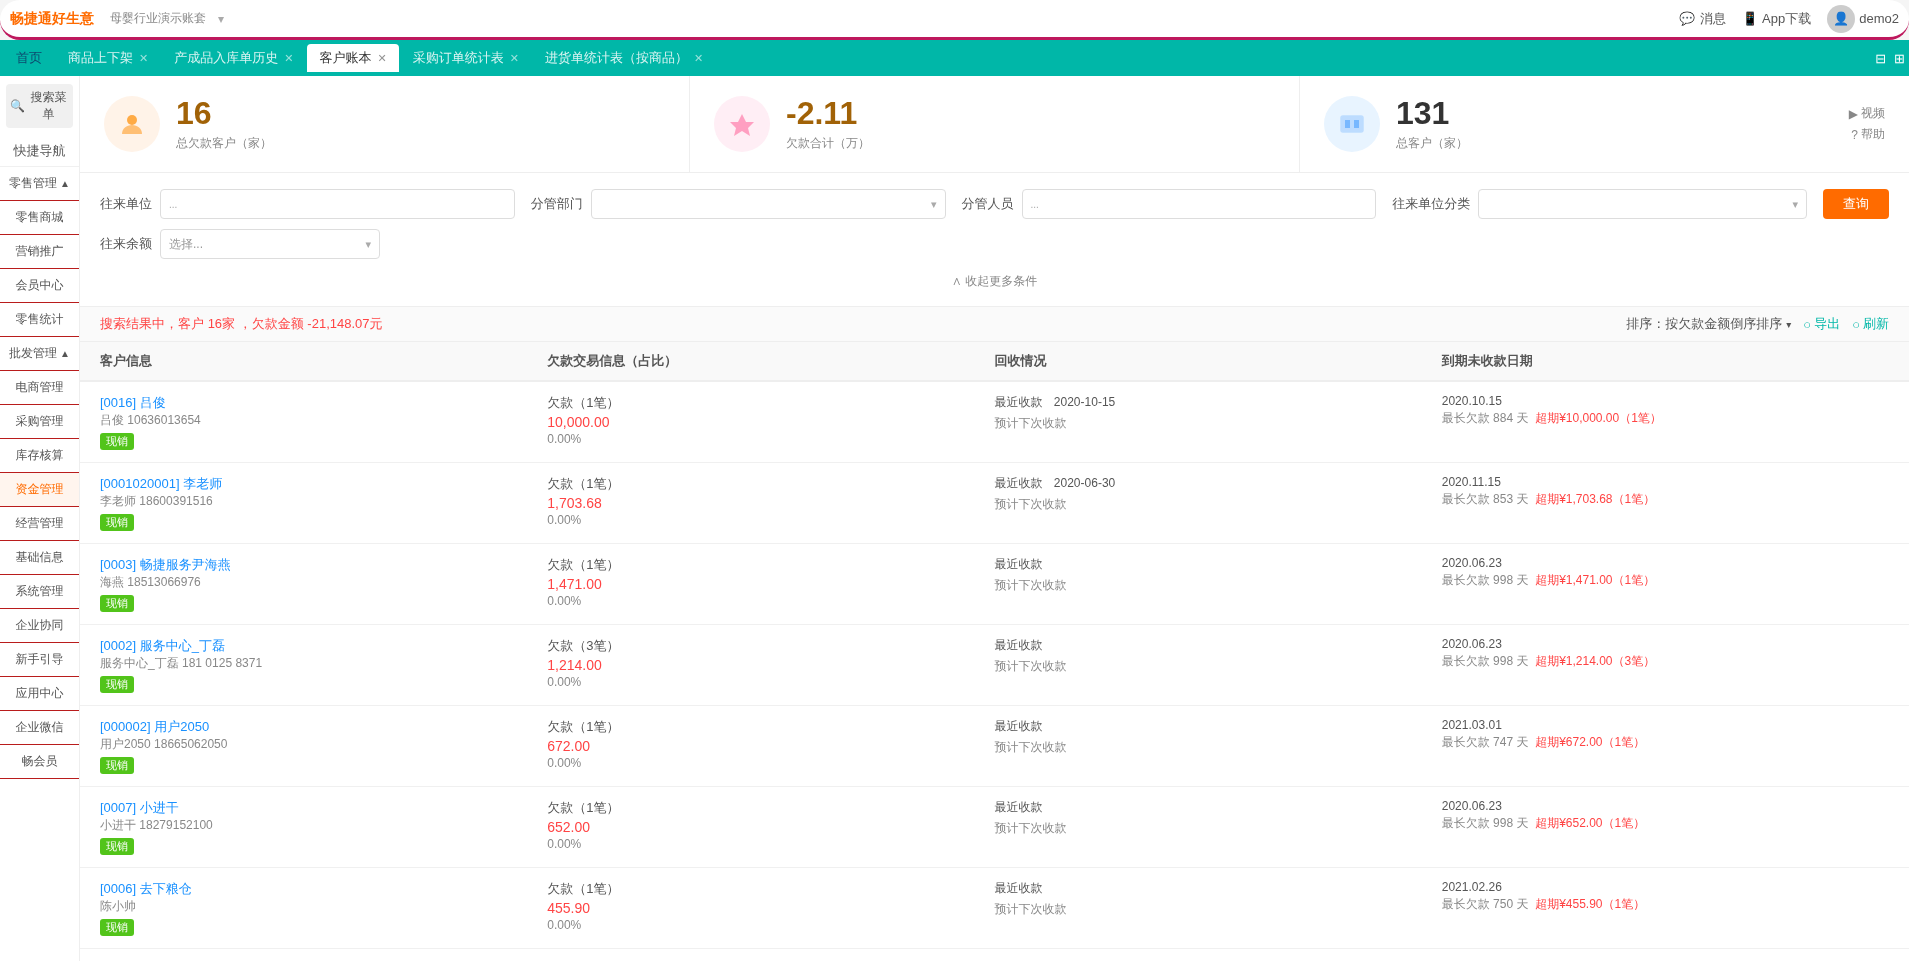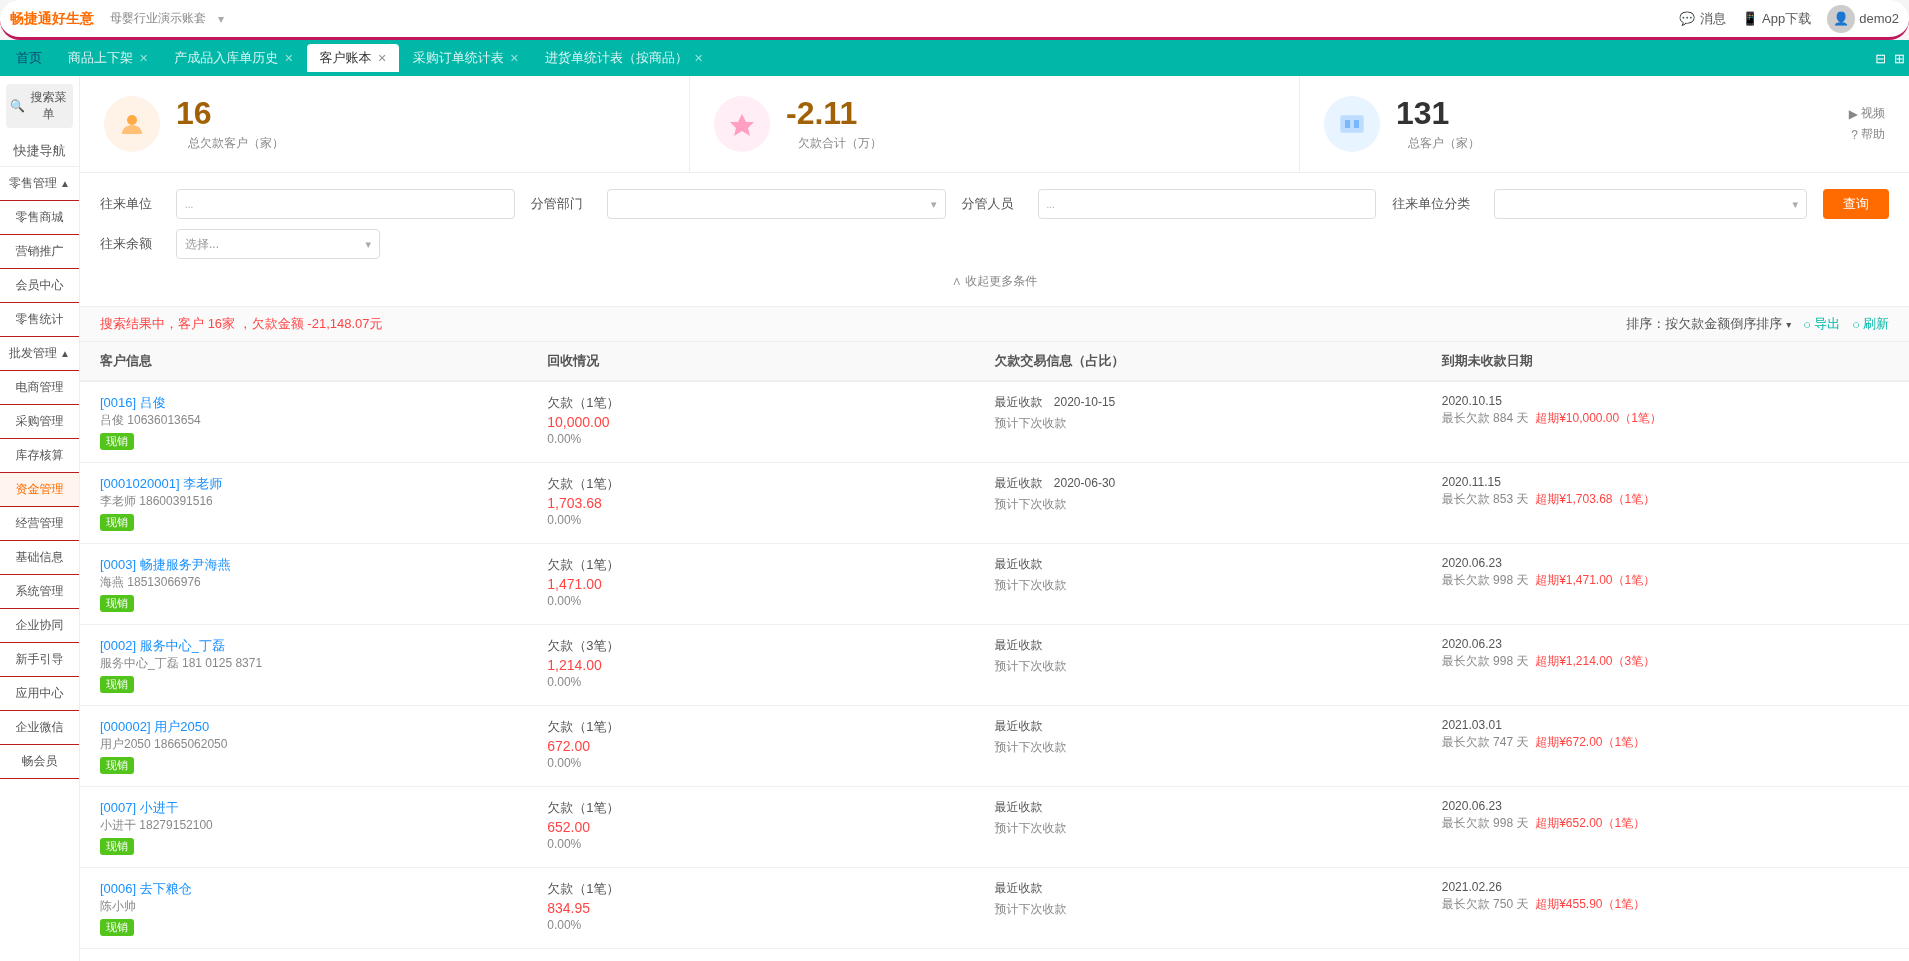--- a/index.html
+++ b/index.html
@@ -40,28 +40,28 @@
     
     
     .stats-row { display: flex; background: #fff; border-bottom: 1px solid #eee; }
     .stat-card { flex: 1; display: flex; align-items: center; padding: 20px 24px; gap: 16px; border-right: 1px solid #eee; }
     .stat-icon-circle { width: 56px; height: 56px; border-radius: 50%; display: flex; align-items: center; justify-content: center; font-size: 22px; flex-shrink: 0; }
     .stat-icon-orange { background: #fff3e8; color: #ff8c00; }
     .stat-icon-pink { background: #ffeef5; color: #ff6b9e; }
     .stat-icon-blue { background: #e8f4ff; color: #5ba8ff; }
     .stat-value { font-size: 32px; font-weight: bold; color: #a16207; line-height: 1.1; }
     .stat-value.black { color: #333; }
-    .stat-label { font-size: 12px; color: #888; margin-top: 4px; margin-left: 12px; }
+    .stat-label { font-size: 12px; color: #888; margin-top: 4px; }
     .stat-card-right { margin-left: auto; display: flex; flex-direction: column; align-items: flex-end; gap: 4px; }
     .stat-link { font-size: 12px; color: #888; cursor: pointer; display: flex; align-items: center; gap: 3px; }
     
     
     .filter-area { background: #fff; margin: 0; padding: 16px 20px 8px; border-bottom: 1px solid #eee; }
     .filter-row { display: flex; align-items: center; gap: 16px; margin-bottom: 10px; flex-wrap: wrap; }
-    .filter-item { display: flex; align-items: center; gap: 24px; flex: 1; min-width: 200px; }
+    .filter-item { display: flex; align-items: center; gap: 8px; flex: 1; min-width: 200px; }
     .filter-label { font-size: 13px; color: #555; white-space: nowrap; flex-shrink: 0; }
     .filter-input { flex: 1; border: 1px solid #ddd; border-radius: 4px; padding: 5px 8px; font-size: 13px; color: #333; display: flex; align-items: center; justify-content: space-between; cursor: pointer; min-height: 30px; }
     .filter-input-dots { color: #aaa; font-size: 10px; }
     .filter-select { flex: 1; border: 1px solid #ddd; border-radius: 4px; padding: 5px 8px; font-size: 13px; color: #333; display: flex; align-items: center; justify-content: space-between; cursor: pointer; min-height: 30px; }
     .filter-select-val { color: #999; font-size: 12px; }
     .filter-arrow { color: #aaa; font-size: 11px; }
     .query-btn { background: #ff6b00; color: #fff; border: none; border-radius: 4px; padding: 6px 20px; font-size: 13px; cursor: pointer; white-space: nowrap; }
     .collapse-row { text-align: center; padding: 4px 0 8px; color: #888; font-size: 12px; cursor: pointer; }
     
     
@@ -343,22 +343,22 @@
         <div class="action-btn">
           <span>○</span>
           <span>刷新</span>
         </div>
       </div>
     </div>
 
     <div class="data-table">
       <div class="table-header">
         <div>客户信息</div>
+        <div>欠款交易信息（占比）</div>
         <div>回收情况</div>
-        <div>欠款交易信息（占比）</div>
         <div>到期未收款日期</div>
       </div>
 
       <div class="table-row">
         <div>
           <div>
             <span style="color:#1890ff;font-size:13px;">[0016]</span>
             <a class="customer-name-link">吕俊</a>
           </div>
           <div class="customer-phone">吕俊  10636013654</div>
@@ -535,21 +535,21 @@
         <div>
           <div>
             <span style="color:#1890ff;font-size:13px;">[0006]</span>
             <a class="customer-name-link">去下粮仓</a>
           </div>
           <div class="customer-phone">陈小帅</div>
           <span class="tag-green">现销</span>
         </div>
         <div>
           <div class="debt-count">欠款（1笔）</div>
-          <div class="debt-amount">834.95</div>
+          <div class="debt-amount">455.90</div>
           <div class="debt-percent">0.00%</div>
         </div>
         <div>
           <div class="collect-latest">
             <span>最近收款</span>
           </div>
           <div class="collect-next">预计下次收款</div>
         </div>
         <div>
           <div class="overdue-date">2021.02.26</div>

